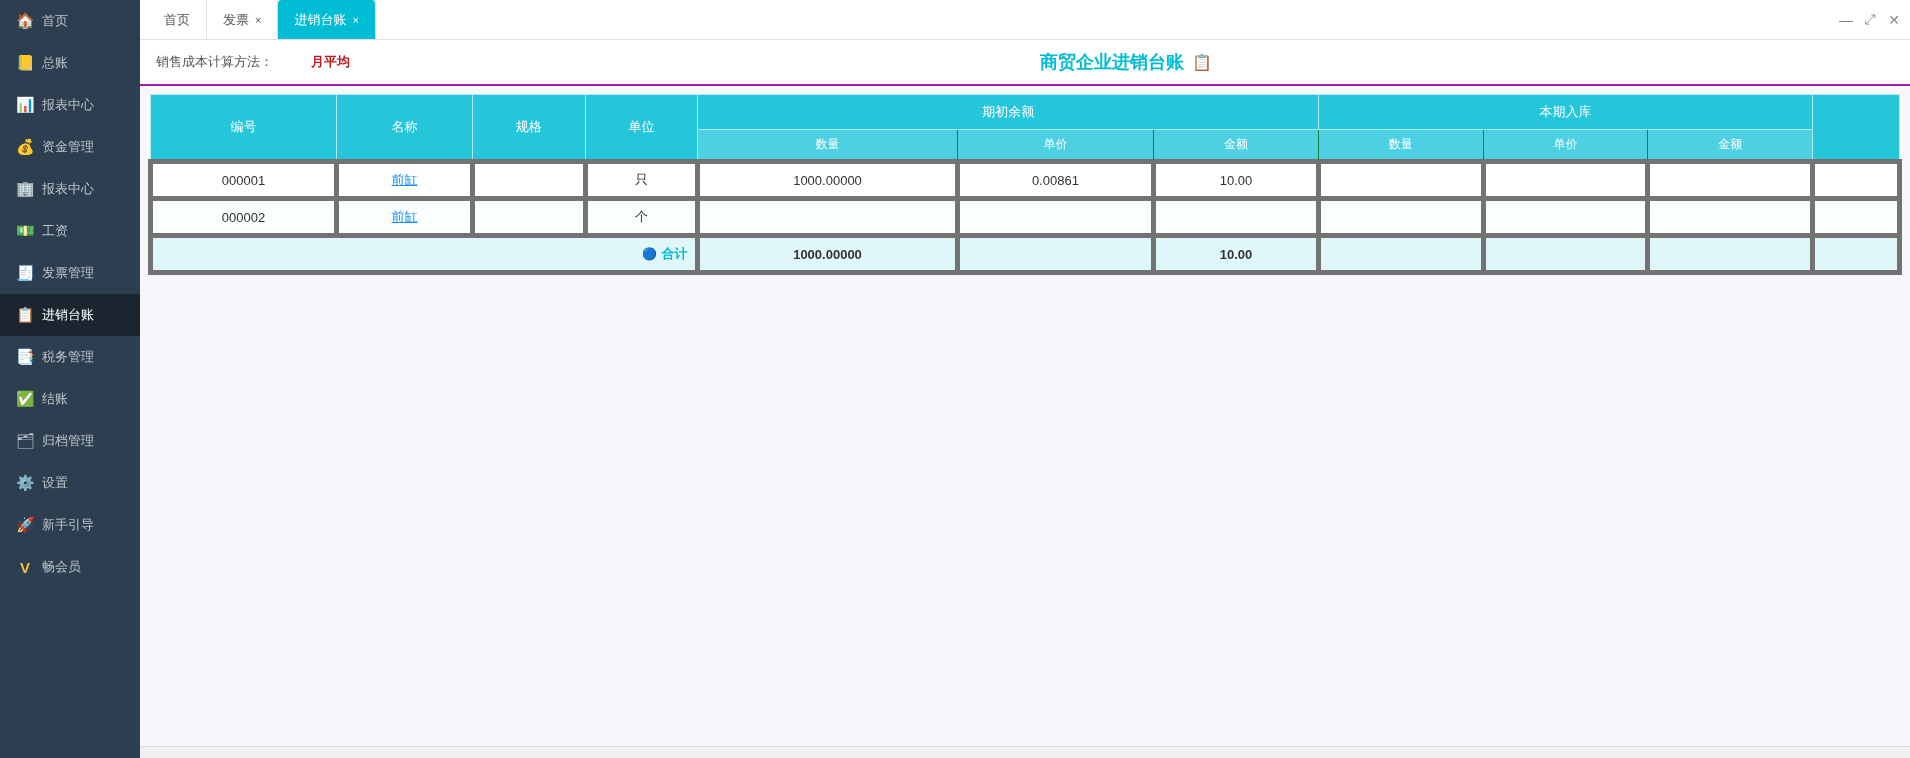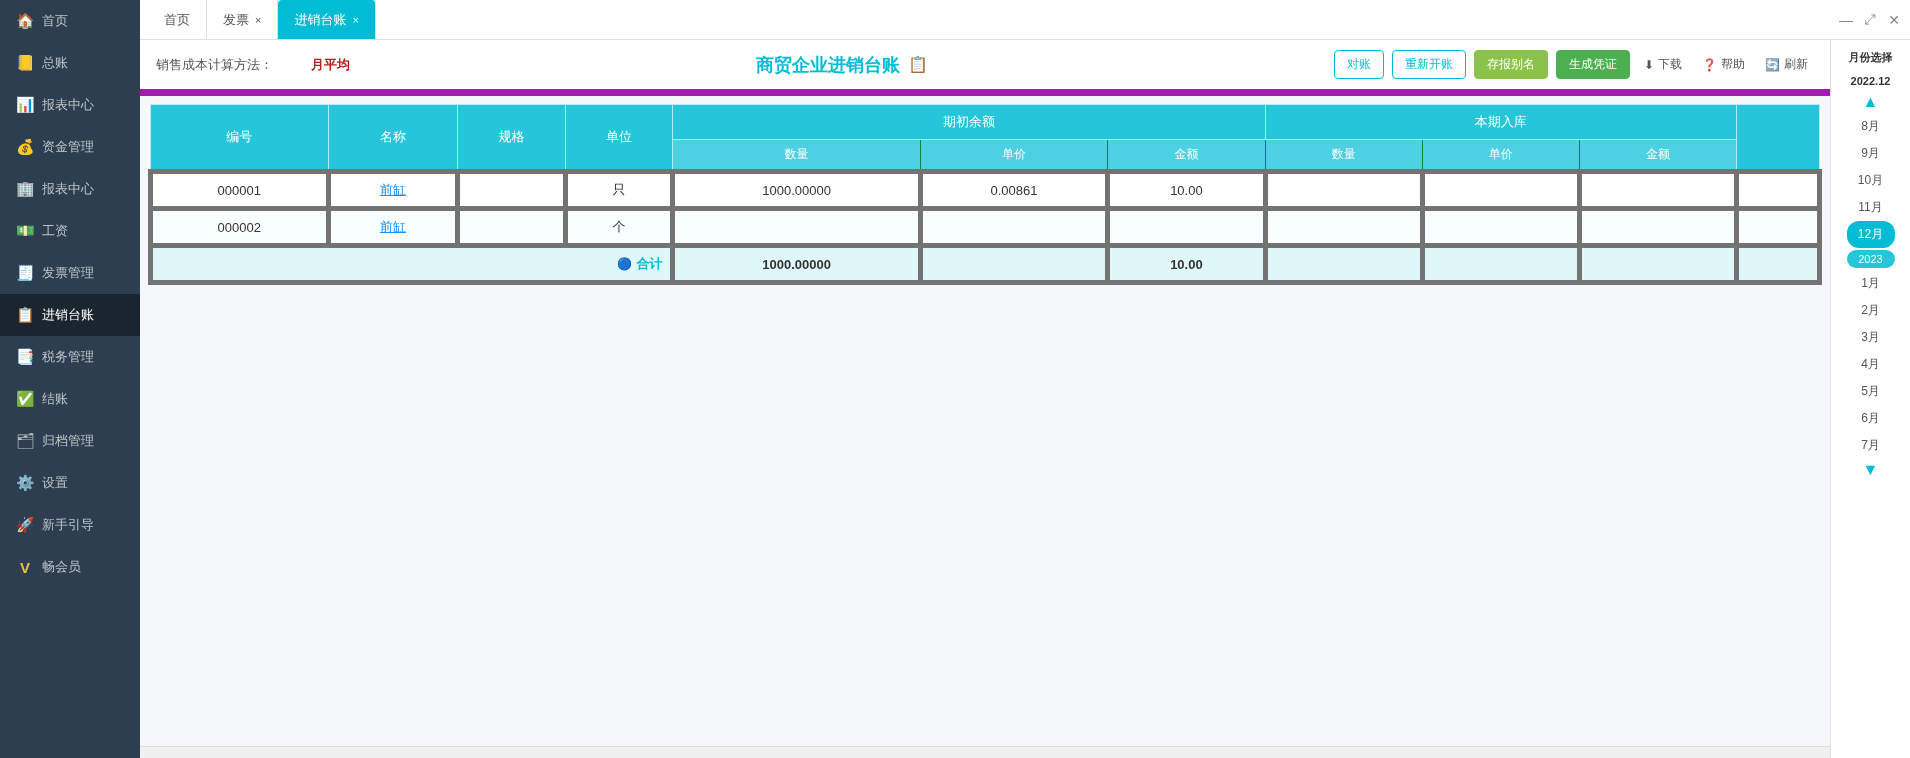--- a/index.html
+++ b/index.html
@@ -100,21 +100,21 @@
       overflow: hidden;
       padding: 0;
     }
 
     
     .topbar {
       display: flex;
       align-items: center;
       padding: 10px 16px;
       background: #fff;
-      border-bottom: 7px solid #a21caf;
+      border-bottom: 2px solid #a21caf;
       flex-shrink: 0;
       gap: 8px;
     }
     .topbar-left {
       font-size: 13px;
       color: #555;
       display: flex;
       align-items: center;
       gap: 6px;
     }
@@ -364,38 +364,20 @@
     <div class="page-area">
 
       <div class="topbar">
         <div class="topbar-left">
           <span>销售成本计算方法：</span>
           <span style="color:#b91c1c;font-weight:bold;margin-left:32px;">月平均</span>
         </div>
         <div class="topbar-center">
           <span>商贸企业进销台账</span>
           <span style="font-size:16px;color:#00bcd4;">📋</span>
-        </div>
-        <div class="topbar-right">
-          <button class="btn cyan">对账</button>
-          <button class="btn" style="color:#00bcd4;border-color:#00bcd4;">重新开账</button>
-          <button class="btn green-solid">存报别名</button>
-          <button class="btn primary">生成凭证</button>
-          <span class="btn-icon">
-            <span>⬇</span>
-            <span>下载</span>
-          </span>
-          <span class="btn-icon">
-            <span>❓</span>
-            <span>帮助</span>
-          </span>
-          <span class="btn-icon">
-            <span>🔄</span>
-            <span>刷新</span>
-          </span>
         </div>
       </div>
 
       <div class="table-wrapper">
         <table>
           <thead>
             <tr class="header-top">
               <th rowspan="2">编号</th>
               <th rowspan="2">名称</th>
               <th rowspan="2">规格</th>
@@ -455,34 +437,15 @@
               <td></td>
               <td></td>
             </tr>
           </tbody>
         </table>
       </div>
 
       <div class="scrollbar-area"></div>
     </div>
 
-    <div class="month-panel">
-      <div class="month-panel-title">月份选择</div>
-      <div class="month-item" style="font-size:11px;color:#333;font-weight:bold;padding:4px 0;">2022.12</div>
-      <div class="nav-arrow">▲</div>
-      <div class="month-item">8月</div>
-      <div class="month-item">9月</div>
-      <div class="month-item">10月</div>
-      <div class="month-item">11月</div>
-      <div class="month-item active">12月</div>
-      <div class="month-item year-tag">2023</div>
-      <div class="month-item">1月</div>
-      <div class="month-item">2月</div>
-      <div class="month-item">3月</div>
-      <div class="month-item">4月</div>
-      <div class="month-item">5月</div>
-      <div class="month-item">6月</div>
-      <div class="month-item">7月</div>
-      <div class="nav-arrow">▼</div>
-    </div>
 
   </div>
 </div>
 
 </body></html>

